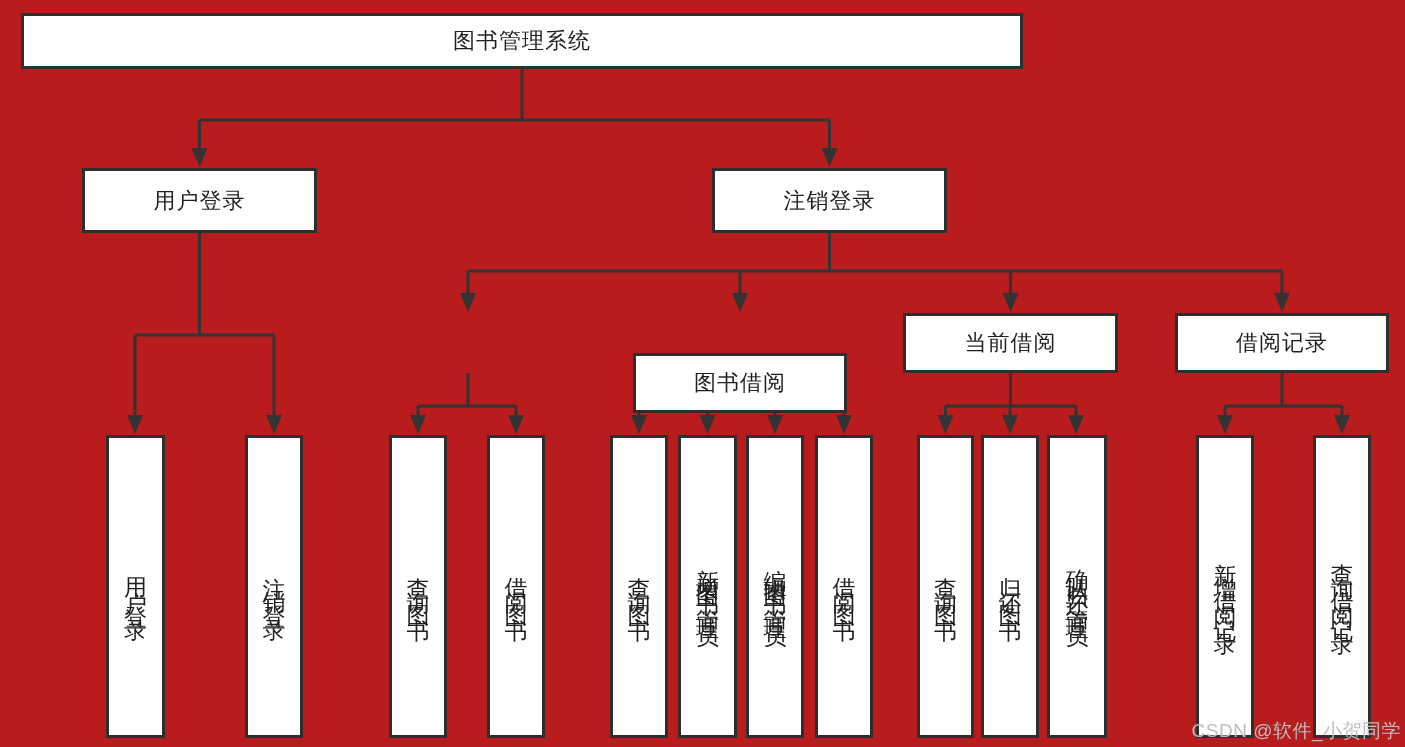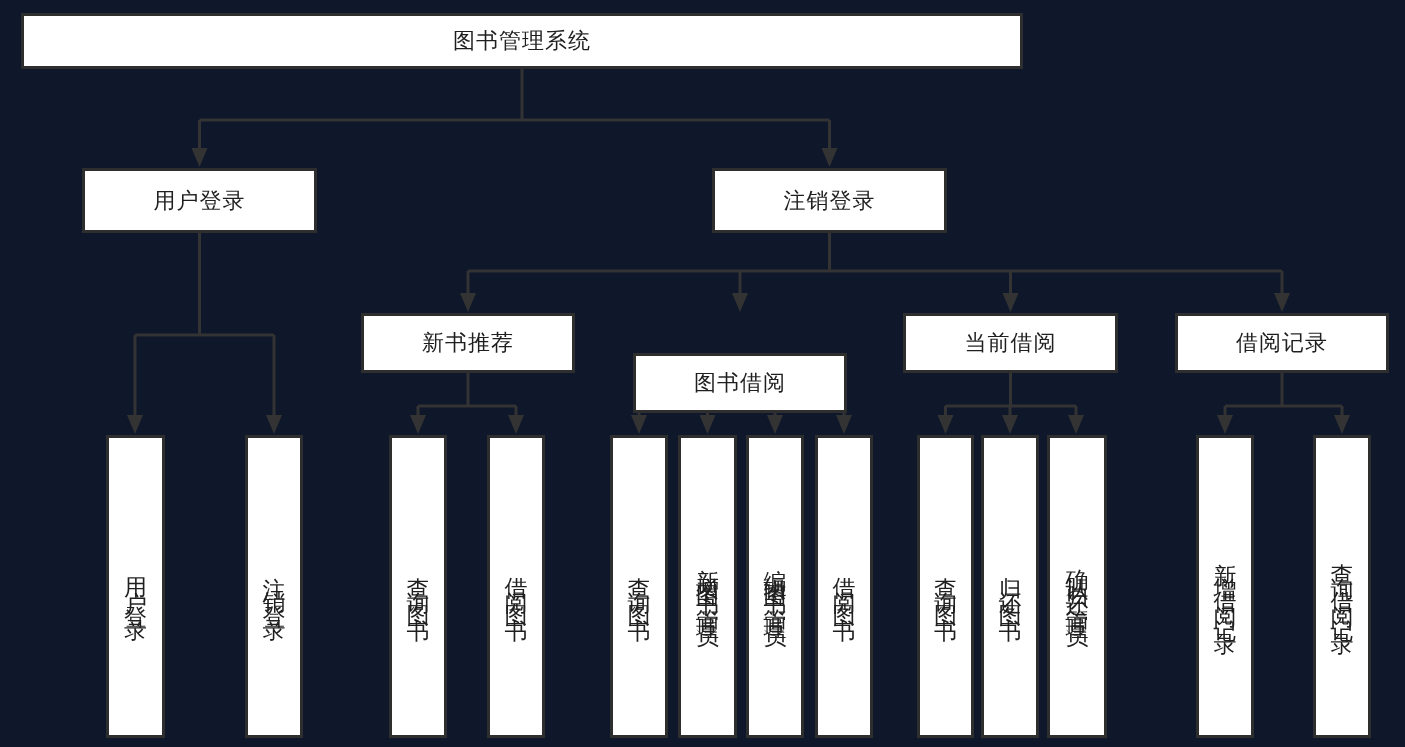--- a/index.html
+++ b/index.html
@@ -1,20 +1,20 @@
 <!DOCTYPE html>
 <html><head>
 <meta charset="utf-8">
 <style>
   html, body { margin: 0; padding: 0; background: #ffffff; }
   .canvas {
     position: relative;
     width: 1405px;
     height: 747px;
-    background: #0f172a;
+    background: #b91c1c;
     overflow: hidden;
     font-family: "Liberation Sans", "DejaVu Sans", sans-serif;
     color: #1f1f1f;
   }
   svg.connectors {
     position: absolute;
     left: 0; top: 0;
     width: 1405px; height: 747px;
     z-index: 1;
   }
@@ -102,21 +102,20 @@
       <polygon points="1217,415 1233,415 1225,434"></polygon>
       <polygon points="1334,415 1350,415 1342,434"></polygon>
     </g>
   </svg>
 
   <div class="node h-node" style="left:21px; top:13px; width:1002px; height:56px;">图书管理系统</div>
 
   <div class="node h-node" style="left:82px; top:168px; width:235px; height:65px;">用户登录</div>
   <div class="node h-node" style="left:712px; top:168px; width:235px; height:65px;">注销登录</div>
 
-  <div class="node h-node" style="left:361px; top:313px; width:214px; height:60px;">新书推荐</div>
   <div class="node h-node" style="left:633px; top:313px; width:214px; height:60px;margin-top:40px;">图书借阅</div>
   <div class="node h-node" style="left:903px; top:313px; width:215px; height:60px;">当前借阅</div>
   <div class="node h-node" style="left:1175px; top:313px; width:214px; height:60px;">借阅记录</div>
 
   <div class="node v-node" style="left:106px; top:435px; width:59px; height:303px;">
     <span class="v-text">用户登录</span>
   </div>
   <div class="node v-node" style="left:245px; top:435px; width:58px; height:303px;">
     <span class="v-text">注销登录</span>
   </div>
@@ -151,14 +150,15 @@
     <span class="v-text">确认归还（管理员）</span>
   </div>
 
   <div class="node v-node" style="left:1196px; top:435px; width:58px; height:303px;">
     <span class="v-text">新增借阅记录</span>
   </div>
   <div class="node v-node" style="left:1313px; top:435px; width:58px; height:303px;">
     <span class="v-text">查询借阅记录</span>
   </div>
 
+  <div class="watermark">CSDN @软件_小贺同学</div>
 
 </div>
 
 </body></html>

